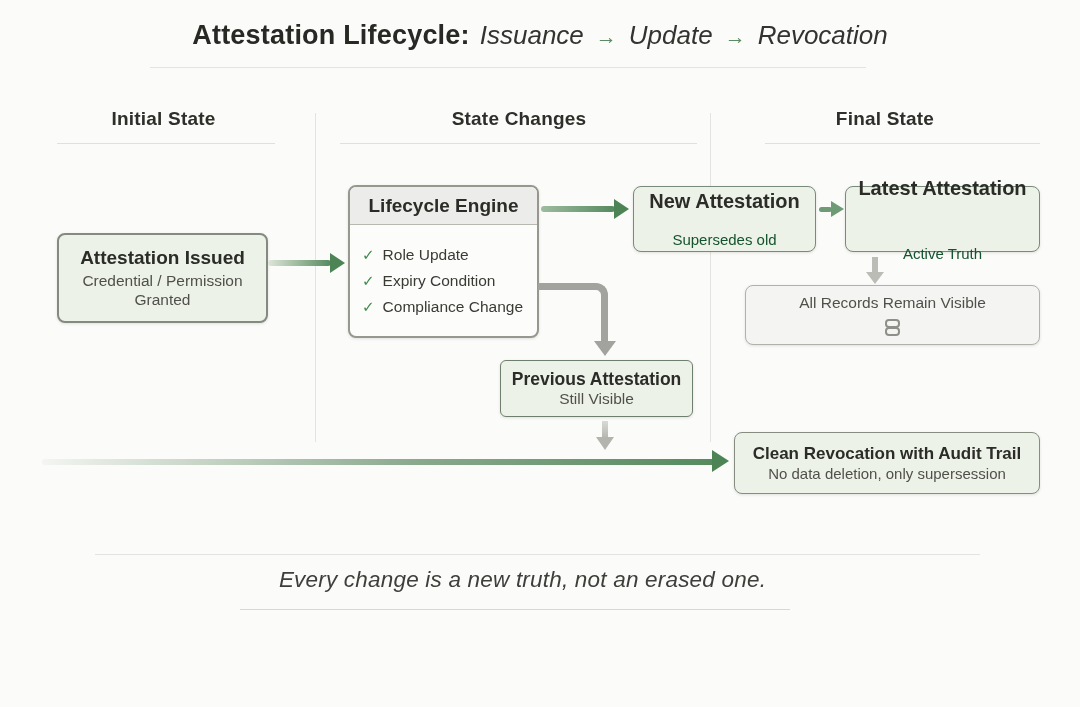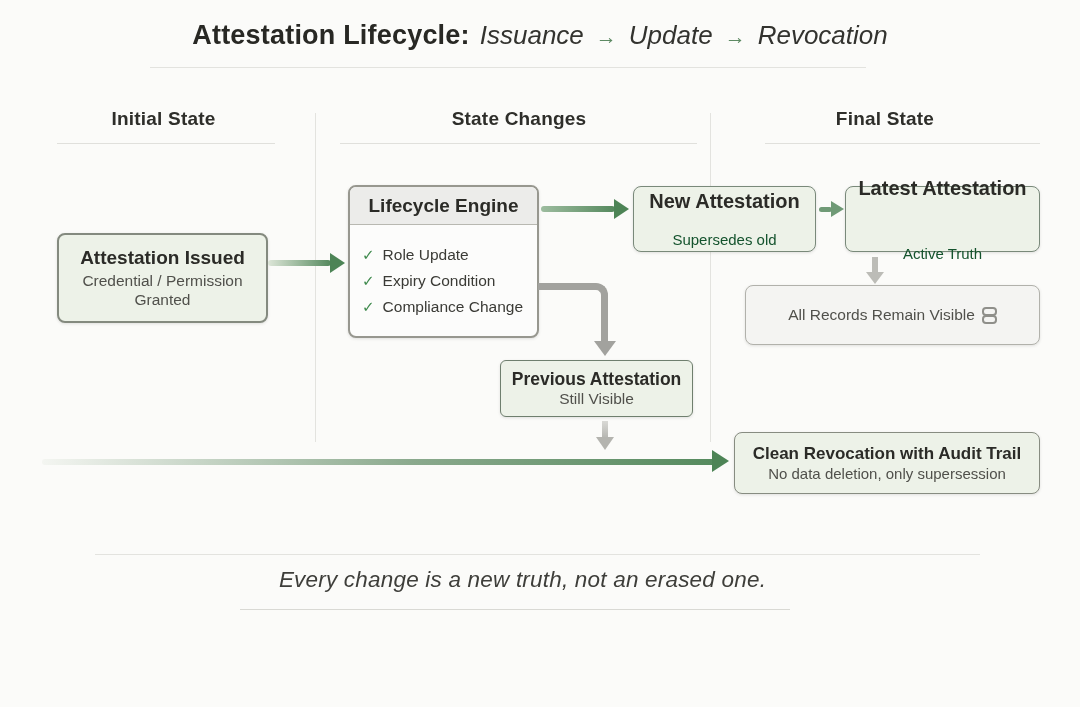--- a/index.html
+++ b/index.html
@@ -74,21 +74,21 @@
   .engine-item { display: flex; align-items: center; gap: 8px; font-size: 15.5px; color: #3b3b36; }
   .check { color: #3f8a4d; font-size: 15px; font-weight: 700; }
 
   .box-new    { left: 633px; top: 186px; width: 183px; height: 66px; border-width: 1.5px; border-color: #79897a; }
   .box-new .node-title, .box-latest .node-title { font-size: 20px; margin-bottom: 18px; }
   .box-new .node-sub, .box-latest .node-sub { font-size: 15px; }
   .box-latest { left: 845px; top: 186px; width: 195px; height: 66px; border-width: 1.5px; border-color: #79897a; gap: 27px; }
 
   .box-prevs { left: 745px; top: 285px; width: 295px; height: 60px; padding: 4px 10px; }
   .box-prevs .node-title { font-size: 18px; }
-  .box-prevs .node-sub { font-size: 15.5px; display: flex; align-items: center; gap: 7px; }
+  .box-prevs .node-sub { font-size: 15.5px; display: flex; align-items: center; gap: 7px; flex-direction: column; }
 
   .box-prev { left: 500px; top: 360px; width: 193px; height: 57px; border-width: 1.5px; border-color: #6f7f6e; border-radius: 6px; }
   .box-prev .node-title { font-size: 17.5px; }
   .box-prev .node-sub { font-size: 15.5px; }
 
   .box-clean { left: 734px; top: 432px; width: 306px; height: 62px; border-width: 1.5px; border-color: #878c81; }
   .box-clean .node-title { font-size: 17px; margin-bottom: 1px; }
   .box-clean .node-sub { font-size: 15px; }
 
   

